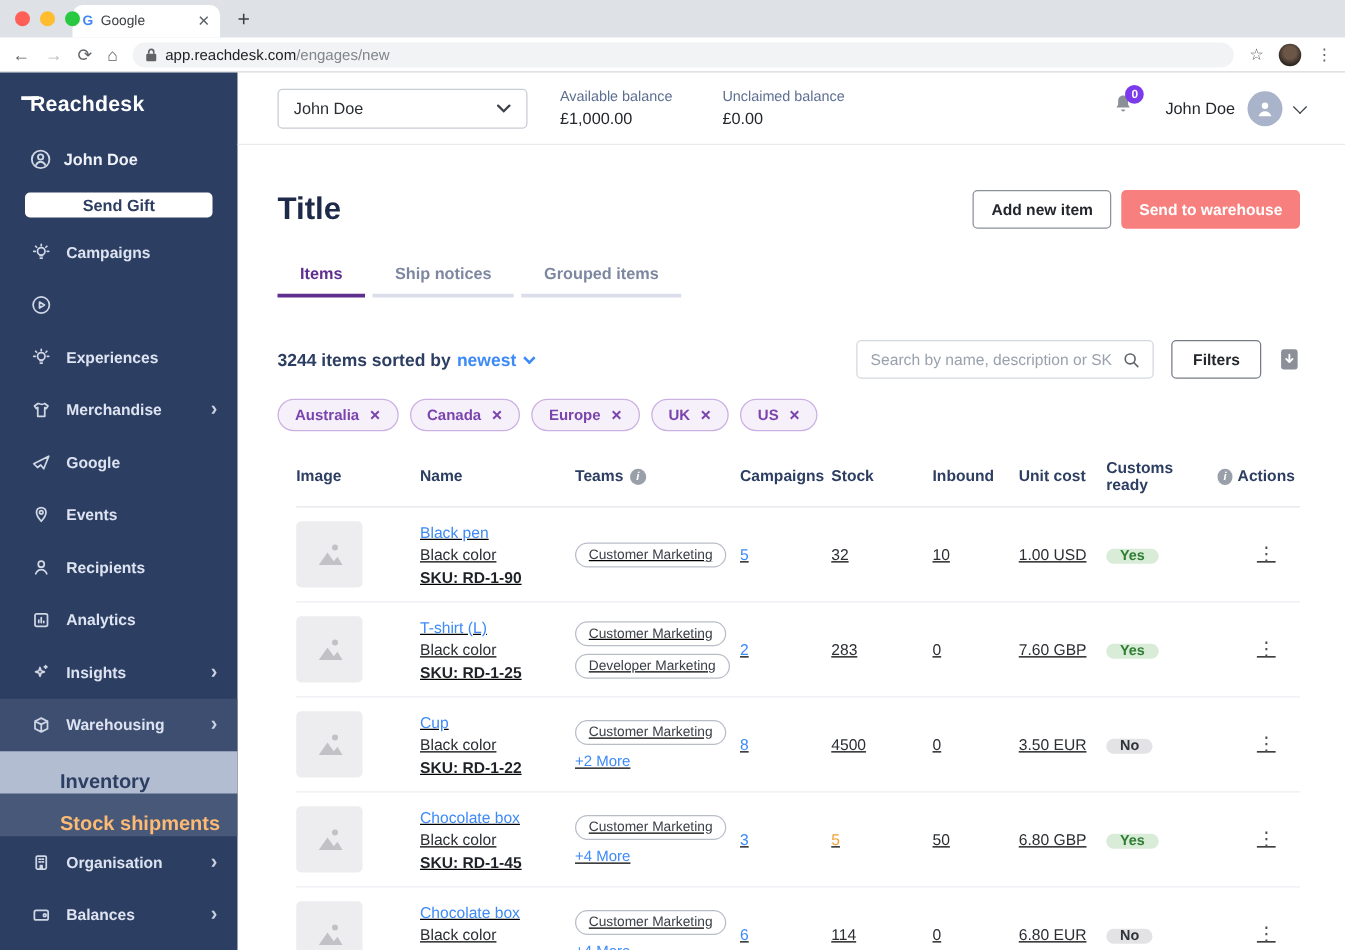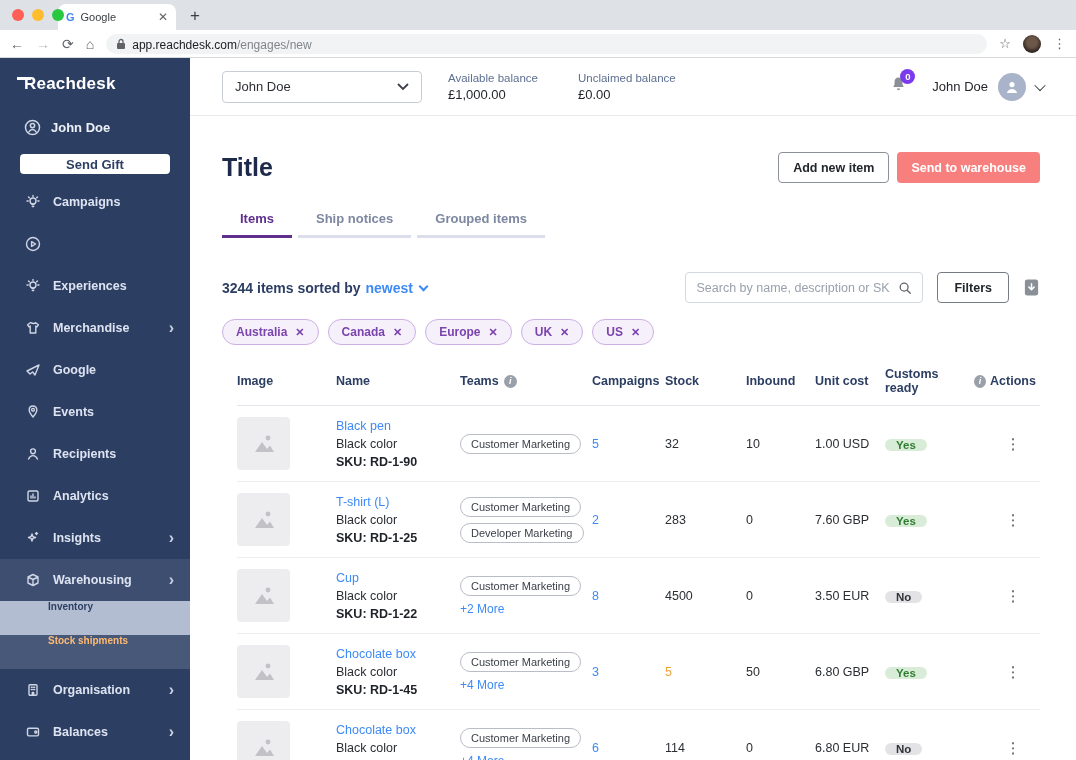--- a/index.html
+++ b/index.html
@@ -41,21 +41,21 @@
   .side-user { margin:22px 0 0 24px; display:flex; align-items:center; gap:10px; height:22px;
     font-size:13px; font-weight:700; color:#eef1f7; }
   .send-gift { margin:16px 20px 0; height:20px; background:#fff; color:#2d3e63; font-size:13px; font-weight:700;
     border:none; border-radius:4px; width:150px; cursor:pointer; }
   .nav { margin-top:7px; }
   .nav-item { height:42px; display:flex; align-items:center; gap:12px; padding:0 16px 0 24px;
     font-size:12.5px; font-weight:700; color:#dde3f0; cursor:pointer; }
   .nav-item .nav-label { flex:1; }
   .nav-chev { font-size:16px; color:#c9d1e2; line-height:1; }
   .nav-item.parent-active { background:#3d4e71; }
-  .nav-sub { height:34px; display:flex; align-items:flex-start; padding-left:48px; font-size:10px; font-weight:700;
+  .nav-sub { height:34px; display:flex; align-items:flex-end; padding-left:48px; font-size:16px; font-weight:700;
     cursor:pointer; }
   .nav-sub.selected { background:#b3bdd1; color:#2d3e63; }
   .nav-sub.normal { background:#475879; color:#fdba74; }
   .nav-ic { width:17px; display:flex; justify-content:center; }
   .nav-ic svg { stroke:#cfd6e4; fill:none; stroke-width:1.4; stroke-linecap:round; stroke-linejoin:round; }
 
   
   .main { flex:1; display:flex; flex-direction:column; min-width:0; }
   .app-header { height:58px; border-bottom:1px solid #e8eaee; display:flex; align-items:center; padding:0 32px; }
   .acct-select { width:200px; height:32px; border:1px solid #c8ccd4; border-radius:4px; display:flex;
@@ -105,21 +105,21 @@
     align-items:center; gap:8px; padding:0 13px; font-size:12px; font-weight:600; color:#7b44ad; cursor:pointer; }
   .chip .chip-x { font-size:11px; font-weight:700; cursor:pointer; }
 
   
   .table { margin-top:22px; padding-left:15px; }
   .thead, .trow { display:grid; grid-template-columns:99px 124px 132px 73px 81px 69px 70px 101px 1fr; align-items:center; }
   .thead { padding-bottom:10px; border-bottom:1px solid #e2e5ea; }
   .th { font-size:12.5px; font-weight:700; color:#2d3e63; display:flex; align-items:center; gap:5px; }
   .info-dot { width:13px; height:13px; border-radius:50%; background:#9aa0aa; color:#fff; font-size:9px;
     font-weight:700; display:inline-flex; align-items:center; justify-content:center; font-style:italic; cursor:pointer; }
-  .trow { border-bottom:1px solid #eceef2; padding:11px 0; min-height:75px; }
+  .trow { border-bottom:1px solid #eceef2; padding:11px 0; min-height:75px;text-decoration:underline; }
   .thumb { width:53px; height:53px; background:#ededef; border-radius:4px; display:flex; align-items:center;
     justify-content:center; }
   .namecell { display:flex; flex-direction:column; gap:4px; }
   .item-link { font-size:12.5px; color:#3d8af7; text-decoration:none; cursor:pointer; }
   .item-desc { font-size:12.5px; color:#2b2e33; }
   .item-sku { font-size:12.5px; color:#1e2227; font-weight:600; }
   .teamscell { display:flex; flex-direction:column; align-items:flex-start; gap:6px; }
   .team-pill { border:1px solid #b9bdc7; border-radius:999px; padding:3px 10px; font-size:11px; color:#3a3f47;
     background:#fff; white-space:nowrap; }
   .more-link { font-size:12px; color:#3d8af7; cursor:pointer; }

